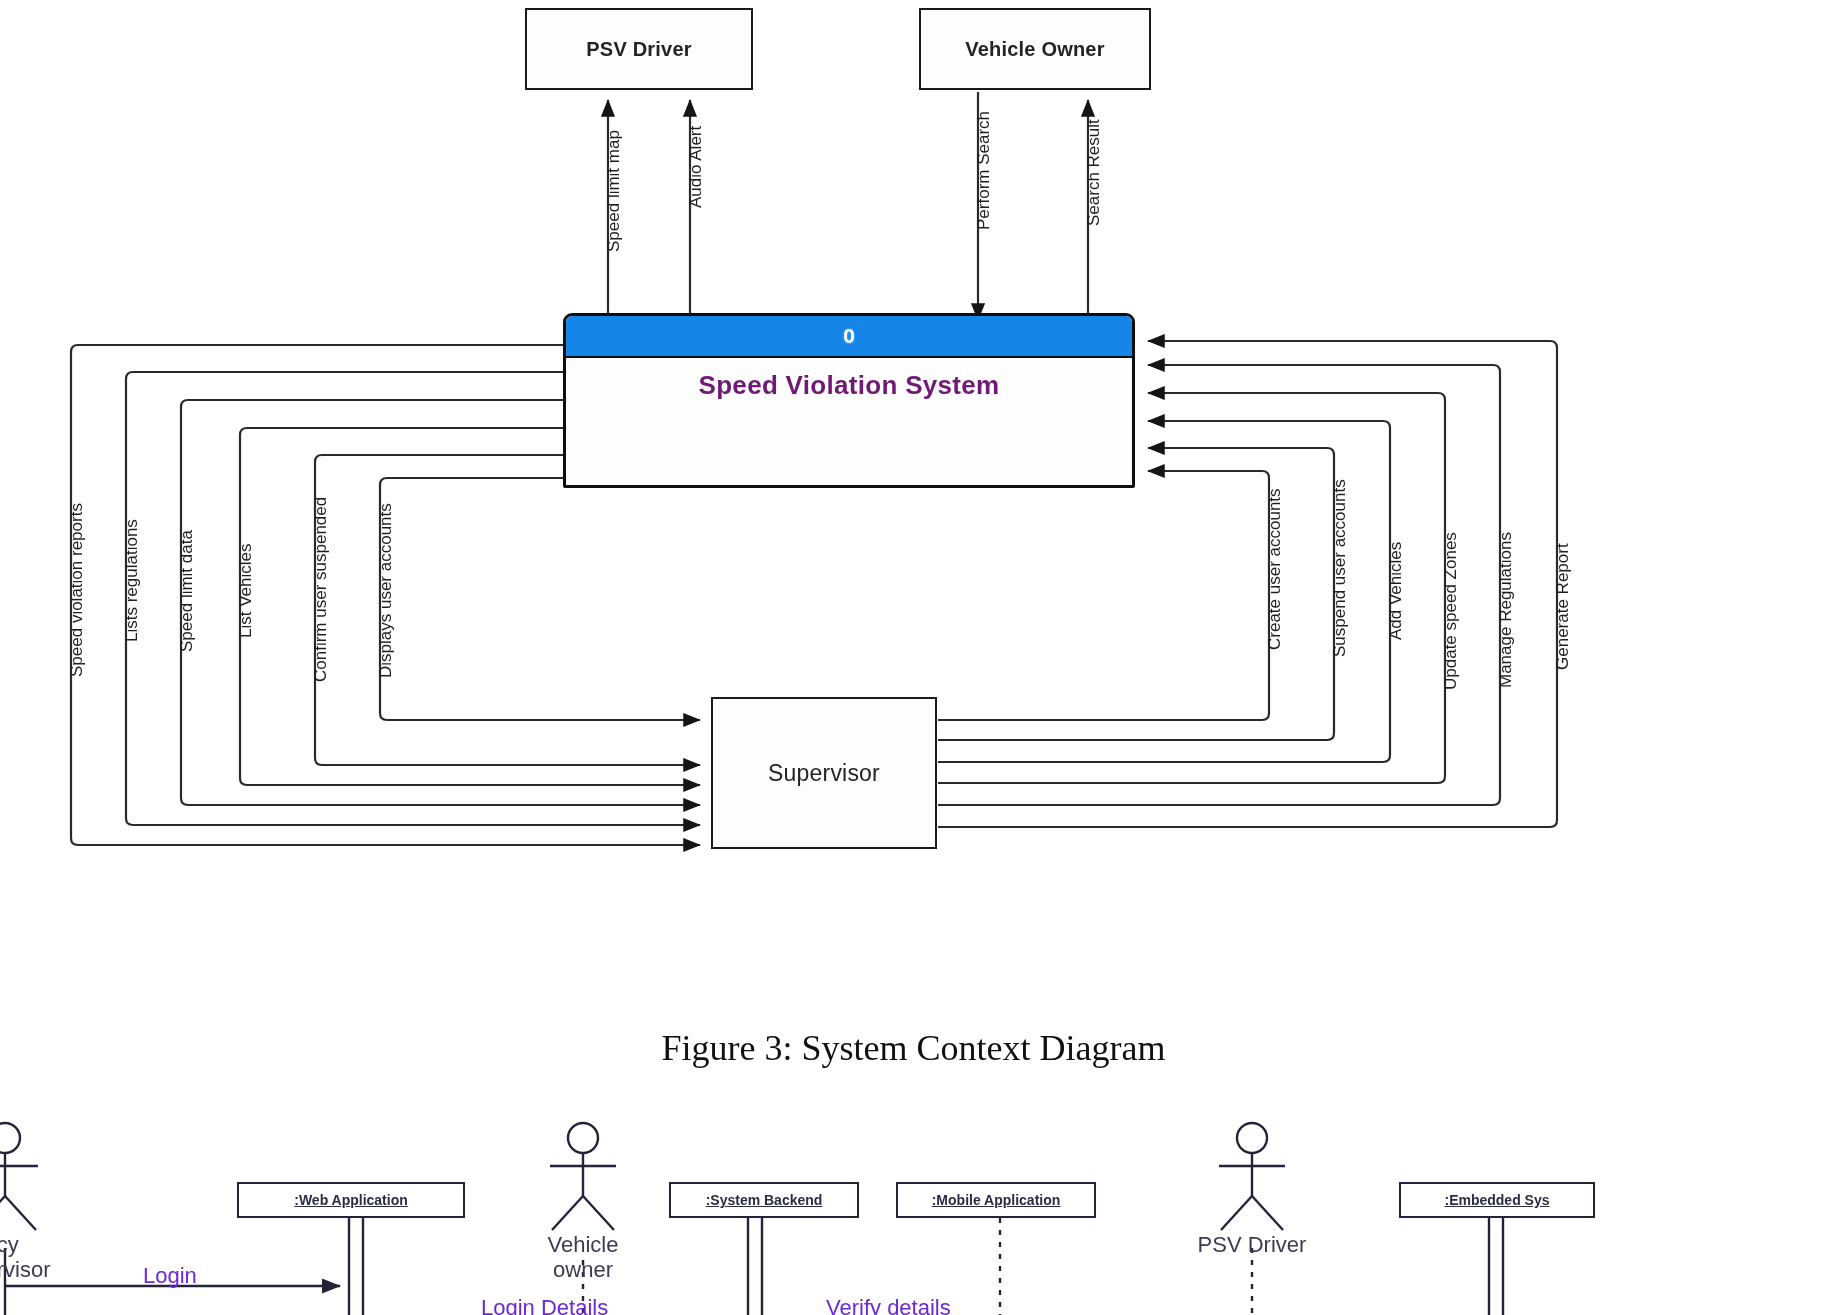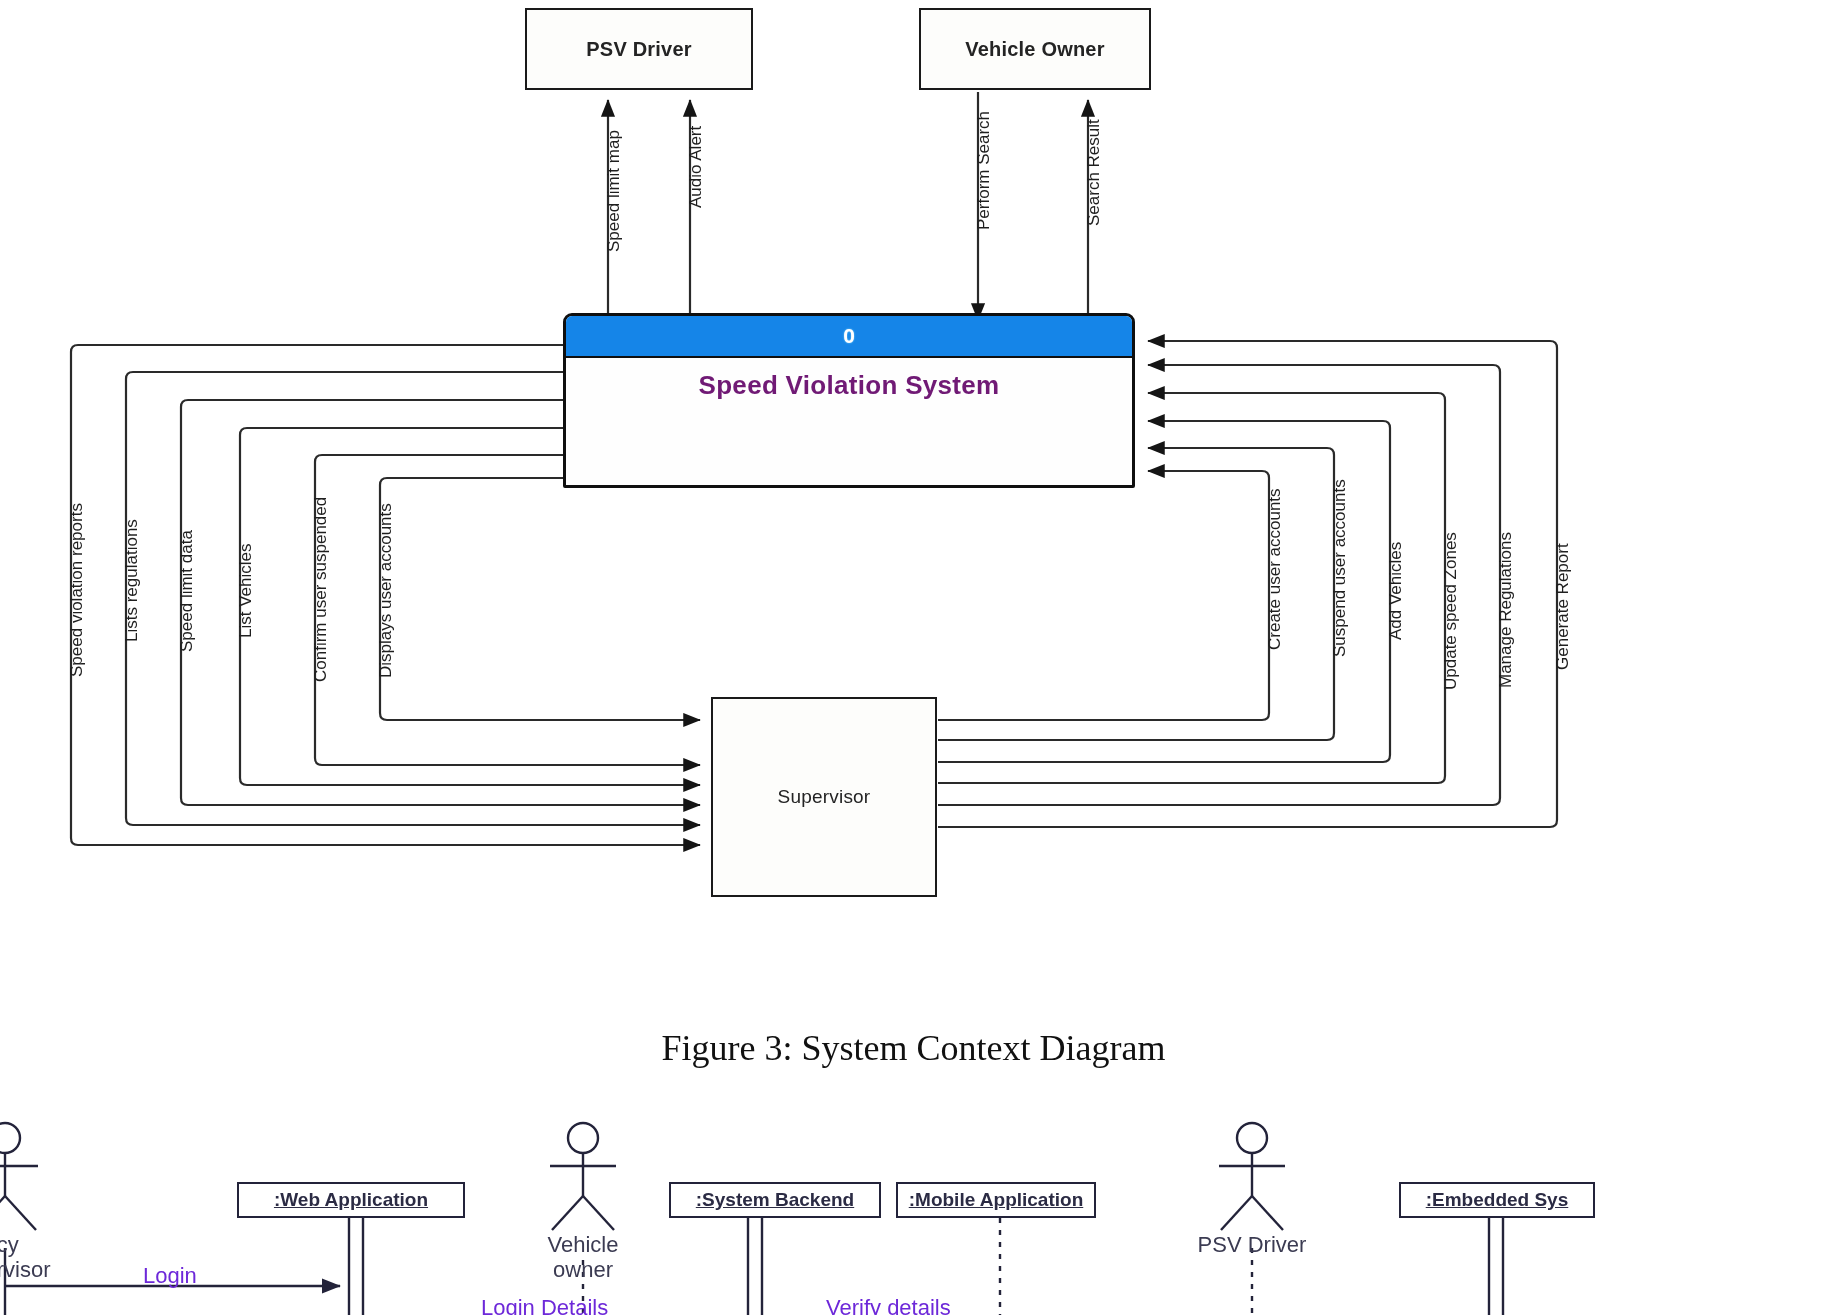--- a/index.html
+++ b/index.html
@@ -43,22 +43,22 @@
     align-items: center;
     justify-content: center;
     font-size: 20px;
     font-weight: 700;
     letter-spacing: .2px;
     color: #242424;
   }
   .ext-box.psv-driver { left: 525px; top: 8px; width: 228px; height: 82px; }
   .ext-box.vehicle-owner { left: 919px; top: 8px; width: 232px; height: 82px; }
   .ext-box.supervisor {
-    left: 711px; top: 697px; width: 226px; height: 200px;
-    font-weight: 400; font-size: 19px; border-width: 2px;
+    left: 711px; top: 697px; width: 226px; height: 152px;
+    font-weight: 400; font-size: 23px; border-width: 2px;
   }
 
   
   .system-box {
     position: absolute;
     left: 563px; top: 313px;
     width: 572px; height: 175px;
     box-sizing: border-box;
     border: 3px solid #0f0f0f;
     border-radius: 9px 9px 2px 2px;
@@ -127,21 +127,21 @@
   }
   .lifeline-box {
     position: absolute;
     box-sizing: border-box;
     border: 2px solid #23233a;
     background: #fff;
     display: flex;
     align-items: center;
     justify-content: center;
     height: 36px;
-    font-size: 19px;
+    font-size: 14px;
     font-weight: 700;
     color: #2b2b44;
     text-decoration: underline;
   }
   .msg-label {
     position: absolute;
     font-size: 22px;
     color: #6d28d9;
     white-space: nowrap;
   }
@@ -281,21 +281,21 @@
 
     <div class="actor-name" style="left:-40px; top:125px; width:160px; text-align:left;">gency
 upervisor</div>
     <div class="actor-name" style="left:513px; top:125px; width:140px;">Vehicle
 owner</div>
     <div class="actor-name" style="left:1172px; top:125px; width:160px;">PSV Driver</div>
 
     <div class="lifeline-box" style="left:237px; top:74px; width:228px;">
       <span>:Web Application</span>
     </div>
-    <div class="lifeline-box" style="left:669px; top:74px; width:212px;">
+    <div class="lifeline-box" style="left:669px; top:74px; width:190px;">
       <span>:System Backend</span>
     </div>
     <div class="lifeline-box" style="left:896px; top:74px; width:200px;">
       <span>:Mobile Application</span>
     </div>
     <div class="lifeline-box" style="left:1399px; top:74px; width:196px;">
       <span>:Embedded Sys</span>
     </div>
 
     <div class="msg-label" style="left:143px; top:155px;">Login</div>

